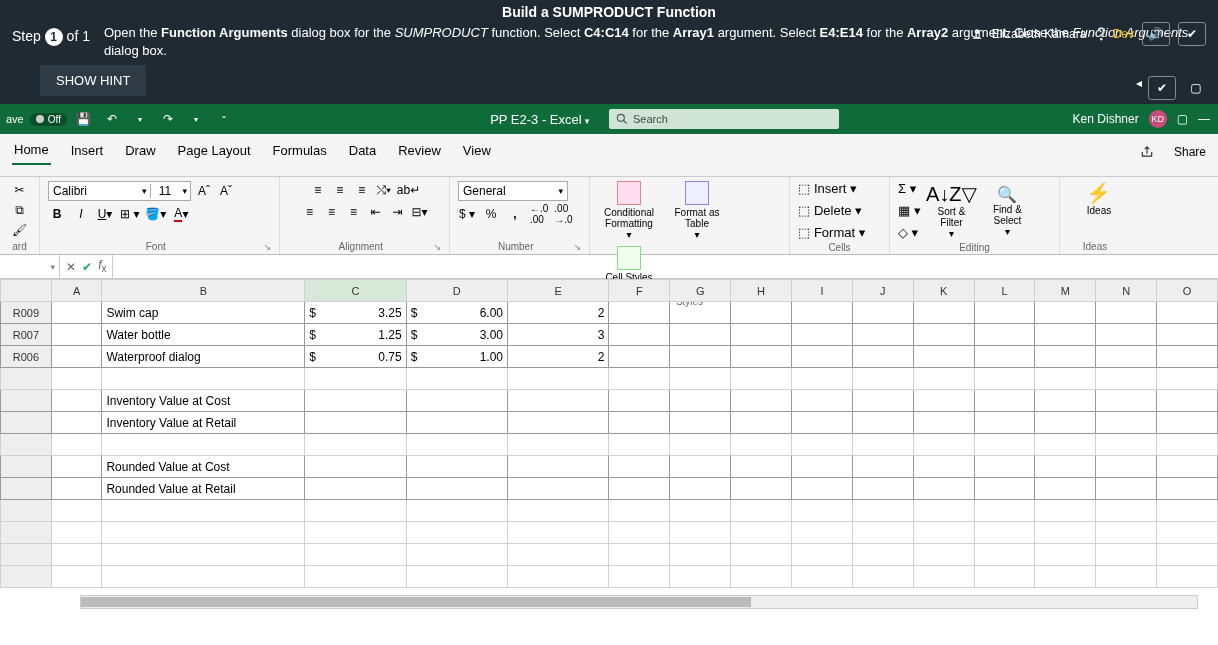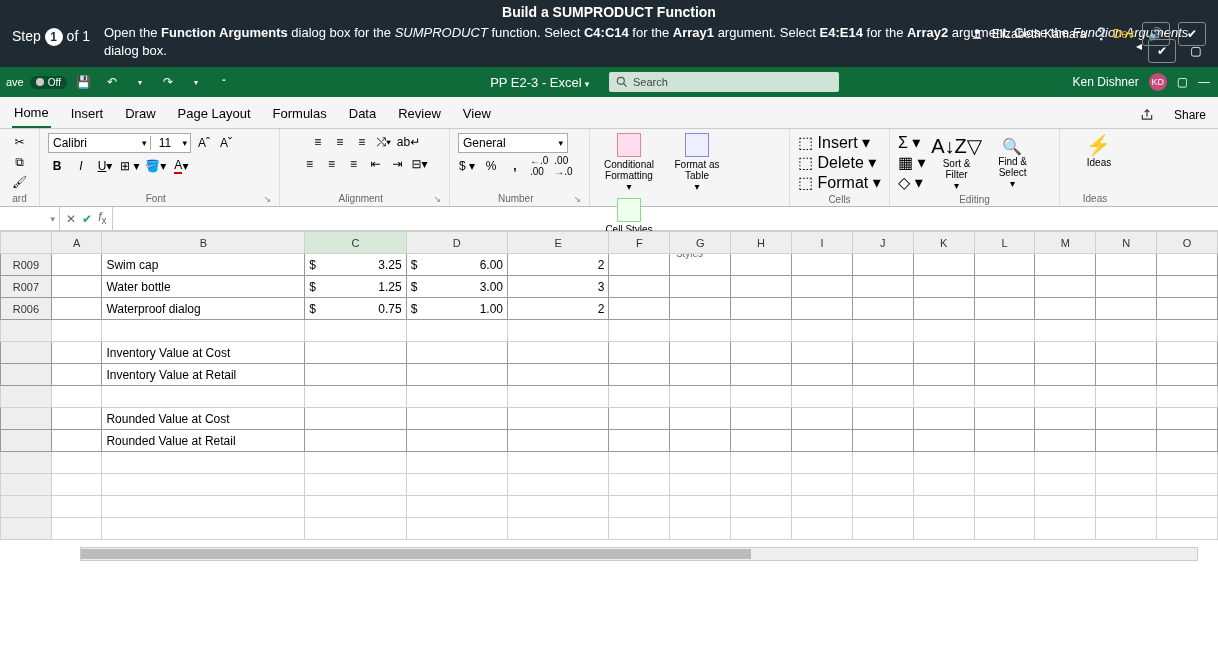--- a/index.html
+++ b/index.html
@@ -24,39 +24,39 @@
   .autosave { background: #0a4d2a; border-radius: 10px; padding: 1px 6px; font-size: 10px; display: inline-flex; align-items: center; gap: 4px; }
   .autosave .tog { width: 8px; height: 8px; border-radius: 50%; background: #ccc; }
   .qat-btn { width: 22px; height: 22px; display: inline-flex; align-items: center; justify-content: center; color: #fff; }
   .doc-title { position: absolute; left: 50%; transform: translateX(-120%); font-size: 13px; }
   .doc-title .drop { font-size: 9px; margin-left: 3px; }
   .search-box { position: absolute; left: 50%; transform: translateX(0%); width: 230px; height: 20px; background: #cfe3d6; border-radius: 2px; display: flex; align-items: center; padding: 0 6px; color: #444; font-size: 11px; gap: 4px; }
   .title-right { position: absolute; right: 8px; display: flex; align-items: center; gap: 10px; font-size: 12px; }
   .avatar { width: 18px; height: 18px; border-radius: 50%; background: #c94b7a; color: #fff; font-size: 9px; display: inline-flex; align-items: center; justify-content: center; }
 
   
-  .ribbon-tabs { display: flex; align-items: center; gap: 18px; padding: 4px 12px 0 12px; border-bottom: 1px solid #ccc; font-size: 13px; background: #f5f5f5; }
+  .ribbon-tabs { display: flex; align-items: center; gap: 18px; padding: 4px 12px 11px 12px; border-bottom: 1px solid #ccc; font-size: 13px; background: #f5f5f5; }
   .ribbon-tabs .tab { padding: 4px 2px 6px 2px; cursor: pointer; }
   .ribbon-tabs .tab.active { border-bottom: 2px solid #0f6b3a; font-weight: 400; }
   .share-btn { margin-left: auto; display: flex; align-items: center; gap: 20px; font-size: 12px; }
 
   
   .ribbon-body { display: flex; align-items: stretch; background: #f5f5f5; border-bottom: 1px solid #bbb; height: 78px; }
   .ribbon-group { border-right: 1px solid #ddd; padding: 4px 8px 2px 8px; display: flex; flex-direction: column; justify-content: space-between; }
   .group-label { font-size: 10px; color: #666; text-align: center; margin-top: 2px; }
   .group-content { display: flex; align-items: center; gap: 6px; flex-wrap: wrap; }
   .clipboard-col { display: flex; flex-direction: column; gap: 2px; }
   .font-box { display: inline-flex; align-items: center; border: 1px solid #aaa; background: #fff; height: 20px; }
   .font-name { width: 90px; padding: 0 4px; font-size: 12px; }
   .font-size { width: 30px; border-left: 1px solid #aaa; padding: 0 4px; font-size: 12px; text-align: center; }
   .btn-rib { min-width: 18px; height: 18px; display: inline-flex; align-items: center; justify-content: center; font-size: 12px; }
   .num-format { border: 1px solid #aaa; background: #fff; width: 110px; height: 20px; padding: 0 4px; font-size: 12px; display: flex; align-items: center; justify-content: space-between; }
   .big-btn { display: flex; flex-direction: column; align-items: center; justify-content: center; font-size: 10px; text-align: center; width: 62px; }
   .big-btn .ico { width: 24px; height: 24px; border: 1px solid #d88; background: #fde; margin-bottom: 2px; }
-  .cells-list, .editing-list { display: flex; flex-direction: column; gap: 1px; font-size: 16px; }
+  .cells-list, .editing-list { display: flex; flex-direction: column; gap: 7px; font-size: 13px; }
   .cells-list span, .editing-list span { white-space: nowrap; }
   .launcher { font-size: 9px; color: #888; align-self: flex-end; }
 
   
   .formula-bar { display: flex; align-items: center; height: 24px; border-bottom: 1px solid #ccc; }
   .name-box { width: 60px; border-right: 1px solid #ccc; padding: 0 4px; font-size: 12px; display: flex; align-items: center; height: 100%; }
   .fx-btns { display: flex; align-items: center; gap: 6px; padding: 0 6px; border-right: 1px solid #ccc; height: 100%; color: #666; }
   .fx-input { flex: 1; padding: 0 6px; font-size: 12px; }
 
   
@@ -96,20 +96,21 @@
   <div class="user-area">
     <svg class="uicon" viewBox="0 0 24 24" fill="#fff">
         <circle cx="12" cy="8" r="4"></circle>
         <path d="M4 20c0-4 16-4 16 0"></path>
       </svg>
     <span>Elizabeth Kamara</span>
     <span style="color:#eab308;">❔ <span>Dev</span></span>
     <span class="sq-btn">🔊</span>
     <span class="sq-btn">✔</span>
   </div>
+  <div class="show-hint">SHOW HINT</div>
   <div style="position:absolute; right:8px; bottom:4px; display:flex; gap:6px;">
      <span>◂</span>
      <span class="sq-btn">✔</span>
      <span class="sq-btn" style="border:none;">▢</span>
   </div>
 </div>
 
 <div class="excel-titlebar">
   <span style="font-size:11px;">ave</span>
   <span class="autosave">

